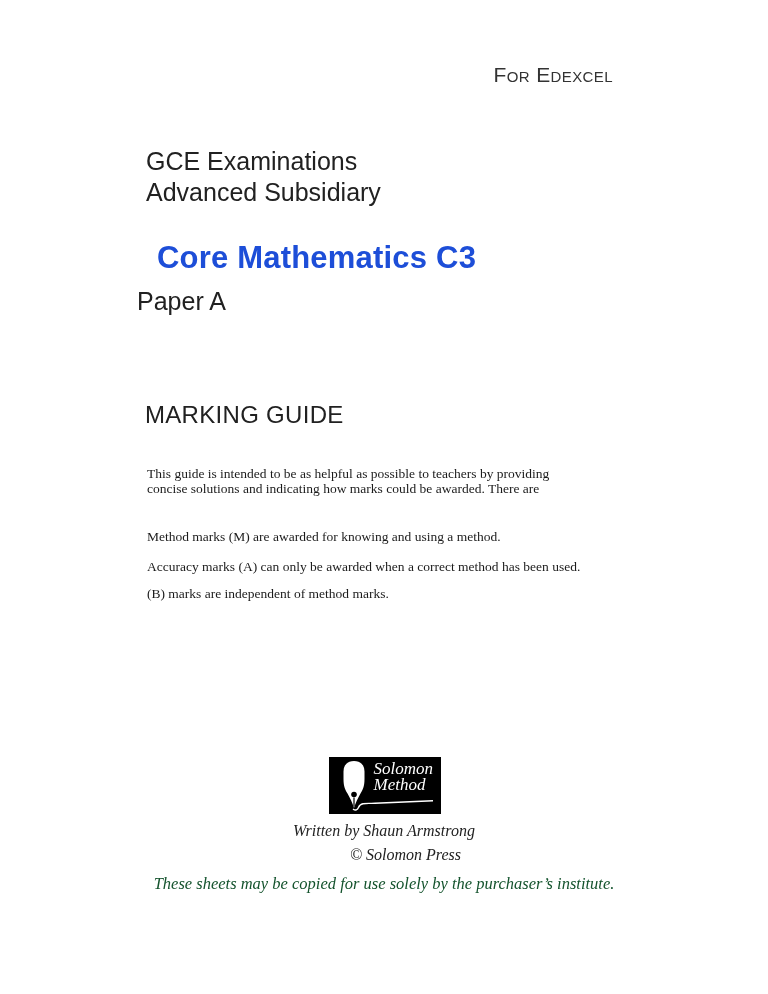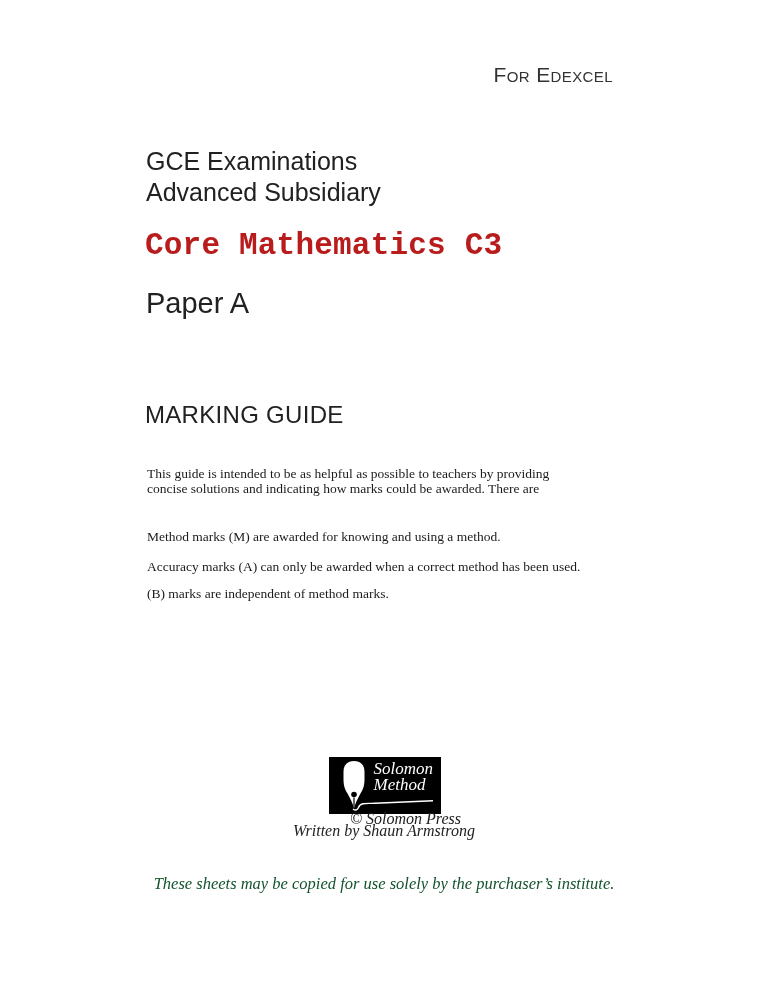--- a/index.html
+++ b/index.html
@@ -26,32 +26,31 @@
     left: 146px;
     top: 146px;
     font-size: 25px;
     line-height: 31px;
     color: #212121;
   }
   .course-title {
     position: absolute;
     left: 145px;
     top: 228px;
-    margin: 0;
+    margin: 12px;
     font-size: 31px;
     font-weight: bold;
     letter-spacing: 0.2px;
-    color: #b91c1c;
-    font-family: Liberation Mono, monospace;
+    color: #1d4ed8;
   }
   .paper-label {
     position: absolute;
-    left: 146px;
+    left: 137px;
     top: 287px;
-    font-size: 29px;
+    font-size: 25px;
     color: #212121;
   }
   .marking-guide {
     position: absolute;
     left: 145px;
     top: 377px;
     font-size: 24px;
     letter-spacing: 0.3px;
     color: #212121;
     margin-top: 24px;
@@ -98,21 +97,21 @@
   .credit {
     position: absolute;
     left: 0;
     right: 0;
     text-align: center;
     font-family: Liberation Serif, serif;
     font-style: italic;
     color: #222222;
   }
   .written-by { top: 822px; font-size: 16px; }
-  .copyright  { top: 810px; font-size: 16px; padding-left: 43px; }
+  .copyright  { top: 846px; font-size: 16px; padding-left: 43px; }
   .license    { top: 874px; font-size: 16.5px; color: #14532d; }
 </style>
 </head>
 <body>
 
 <div class="page">
 
   <div class="for-edexcel">For Edexcel</div>
 
   <div class="exam-lines">

